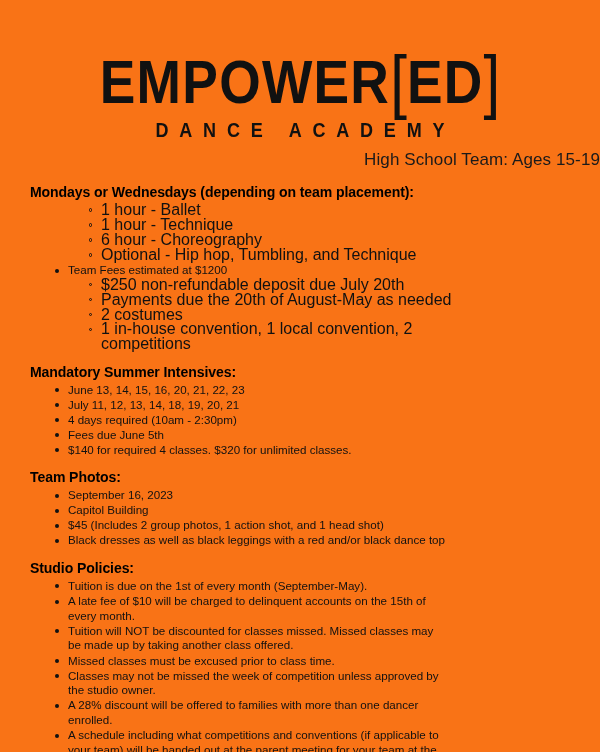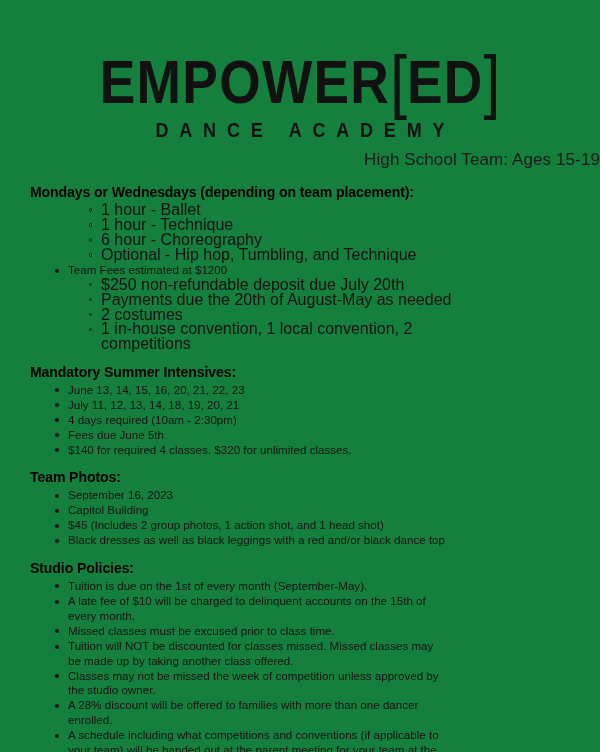--- a/index.html
+++ b/index.html
@@ -14,21 +14,21 @@
     overflow: hidden;
     font-family: "Liberation Sans", sans-serif;
     color: #000000;
     -webkit-font-smoothing: antialiased;
   }
 
   .page {
     position: relative;
     width: 600px;
     height: 752px;
-    background: #15803d;
+    background: #f97316;
   }
 
   
   .logo-block {
     position: absolute;
     left: 0;
     top: 46px;
     width: 600px;
     text-align: center;
   }
@@ -251,26 +251,26 @@
       <div class="section policies">
         <div class="section-heading">Studio Policies:</div>
         <ul class="lvl1">
           <li>
             <span class="txt">Tuition is due on the 1st of every month (September-May).</span>
           </li>
           <li>
             <span class="txt">A late fee of $10 will be charged to delinquent accounts on the 15th of every month.</span>
           </li>
           <li>
+            <span class="txt">Tuition will NOT be discounted for classes missed. Missed classes may be made up by taking another class offered.</span>
+          </li>
+          <li>
             <span class="txt">Missed classes must be excused prior to class time.</span>
           </li>
           <li>
-            <span class="txt">Tuition will NOT be discounted for classes missed. Missed classes may be made up by taking another class offered.</span>
-          </li>
-          <li>
             <span class="txt">Classes may not be missed the week of competition unless approved by the studio owner.</span>
           </li>
           <li>
             <span class="txt">A 28% discount will be offered to families with more than one dancer enrolled.</span>
           </li>
           <li>
             <span class="txt">A schedule including what competitions and conventions (if applicable to your team) will be handed out at the parent meeting for your team at the start of the season.</span>
           </li>
         </ul>
       </div>

